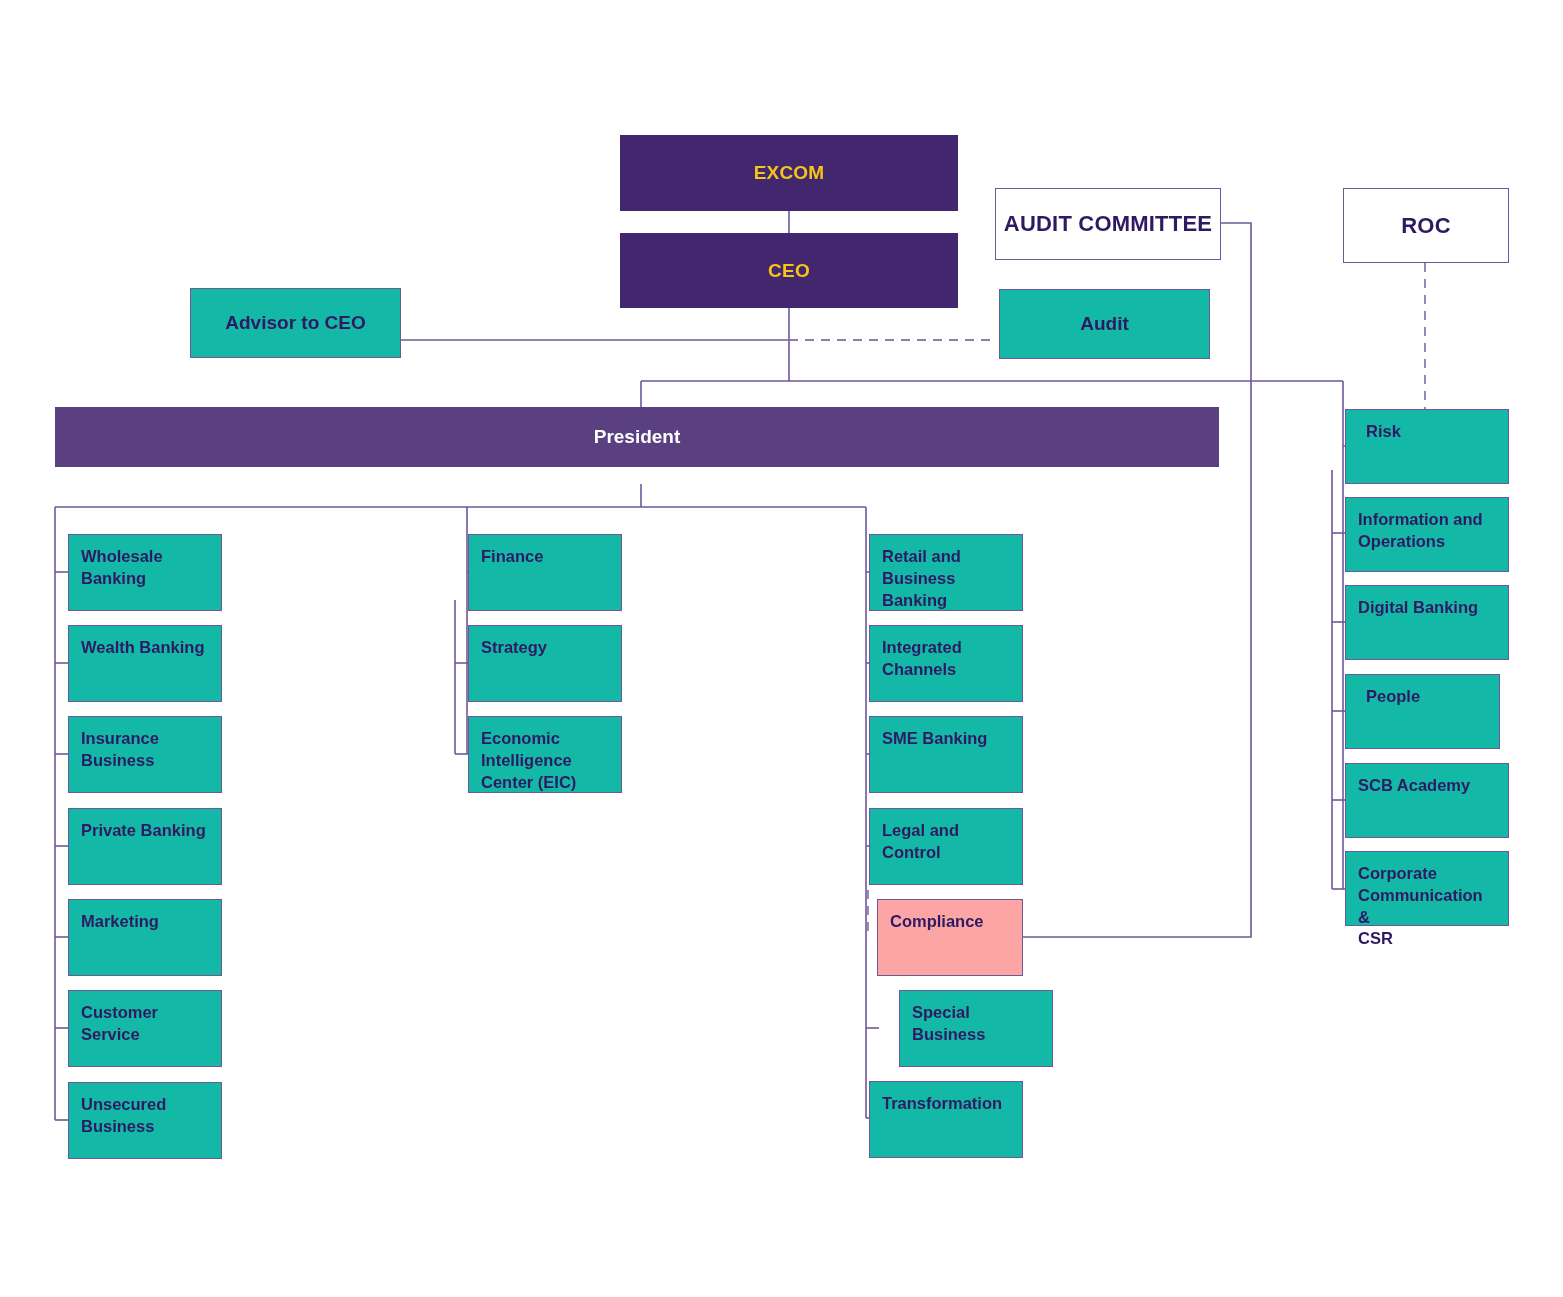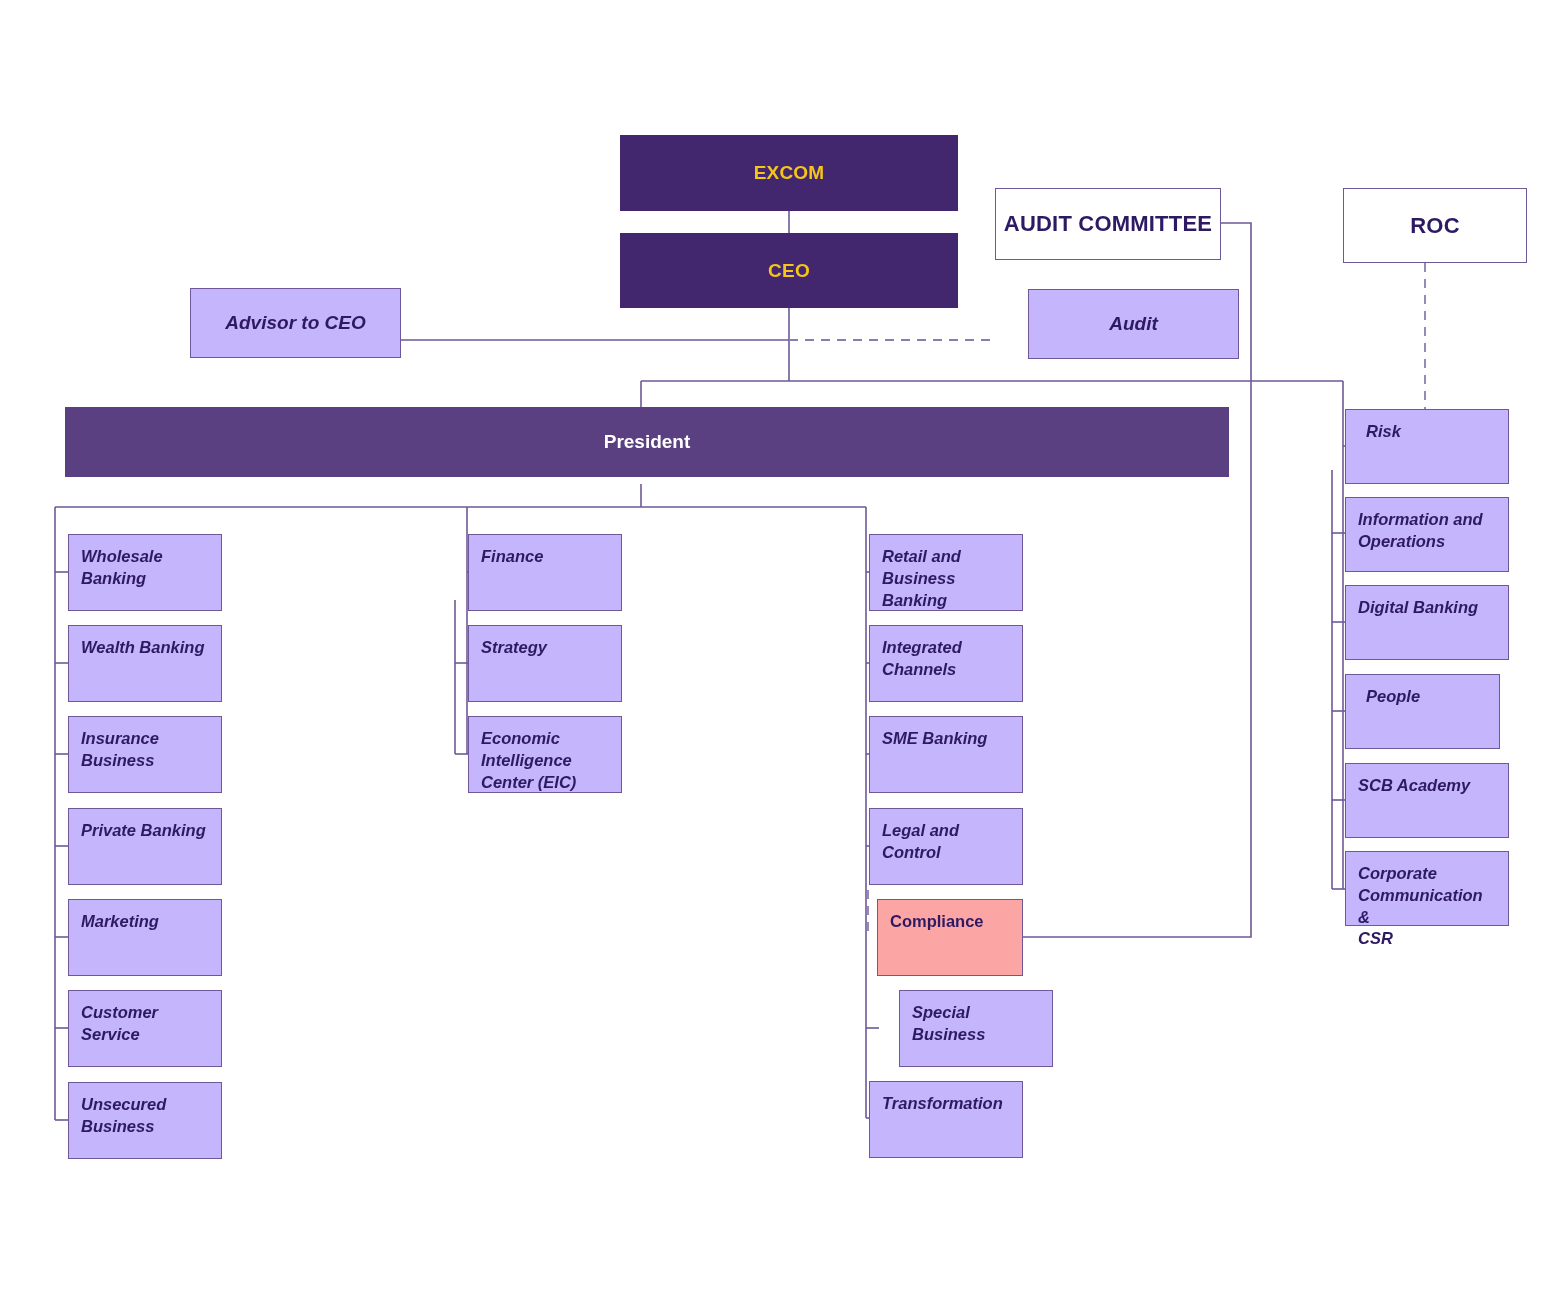--- a/index.html
+++ b/index.html
@@ -60,28 +60,27 @@
     border: 1.3px solid #6E5898;
     color: #2E1A63;
     align-items: center;
     justify-content: center;
     padding: 0;
     font-weight: 600;
     font-size: 22px;
     letter-spacing: .2px;
   }
   .node.lav {
-    background: #c4b5fd;
+    background: #14b8a6;
     border: 1.3px solid #6E5898;
     color: #2E1A63;
     font-weight: 700;
     font-size: 16.5px;
     align-items: flex-start;
     justify-content: flex-start;
-    font-style: italic;
   }
   .node.lav.center {
     align-items: center;
     justify-content: center;
     padding: 0;
     font-size: 19px;
     font-weight: 600;
   }
   .node.pale {
     background: #fca5a5;
@@ -172,29 +171,29 @@
   </div>
 
   <div class="node lav center" style="left:190px; top:288px; width:211px; height:70px;">
     <span class="lbl">Advisor to CEO</span>
   </div>
 
   <div class="node outline" style="left:995px; top:188px; width:226px; height:72px;">
     <span class="lbl">AUDIT COMMITTEE</span>
   </div>
 
-  <div class="node outline" style="left:1343px; top:188px; width:184px; height:75px;">
+  <div class="node outline" style="left:1343px; top:188px; width:166px; height:75px;">
     <span class="lbl">ROC</span>
   </div>
 
-  <div class="node lav center" style="left:999px; top:289px; width:211px; height:70px;margin-left:29px;">
+  <div class="node lav center" style="left:999px; top:289px; width:211px; height:70px;">
     <span class="lbl">Audit</span>
   </div>
 
-  <div class="node president" style="left:65px; top:407px; width:1164px; height:70px;text-align:right;">
+  <div class="node president" style="left:55px; top:407px; width:1164px; height:60px;text-align:right;">
     <span class="lbl">President</span>
   </div>
 
   <div class="node lav" style="left:68px; top:534px; width:154px; height:77px;">
     <span class="lbl">Wholesale
 Banking</span>
   </div>
   <div class="node lav" style="left:68px; top:625px; width:154px; height:77px;">
     <span class="lbl">Wealth Banking</span>
   </div>

